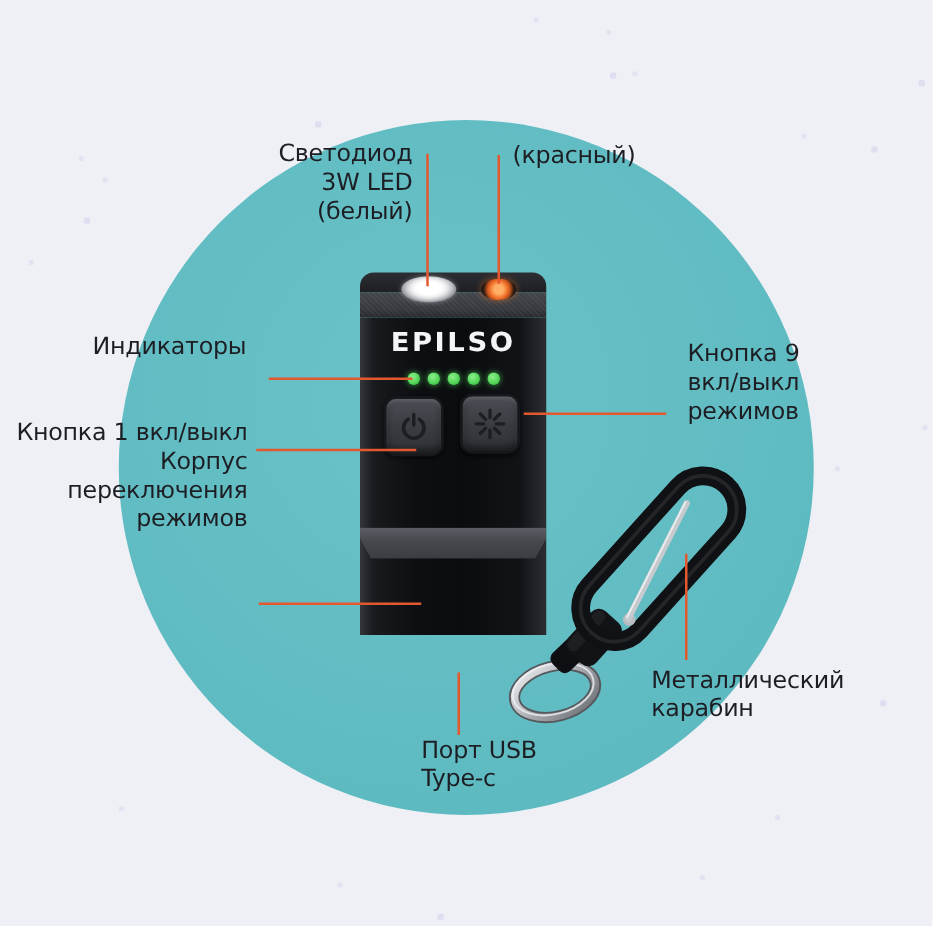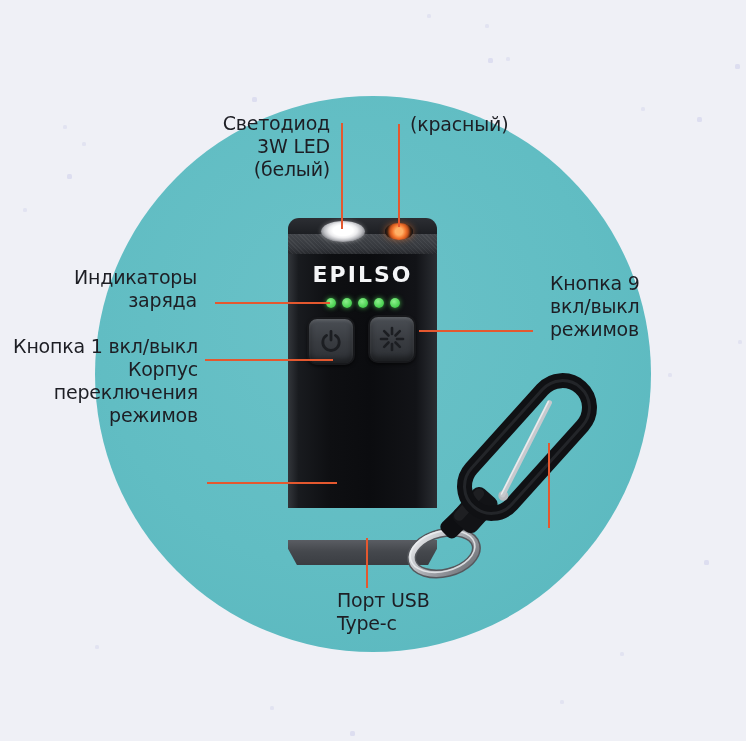--- a/index.html
+++ b/index.html
@@ -9,21 +9,21 @@
   html,body{margin:0;padding:0;}
   body{background:#fff;}
   .stage{position:relative;width:746px;height:741px;background:var(--background);
          overflow:hidden;font-family:"DejaVu Sans","Liberation Sans",sans-serif;color:var(--text);}
   .sparkle{position:absolute;width:5px;height:5px;background:#d9dbee;border-radius:1.5px;opacity:.85;}
   .sparkle.small{width:4px;height:4px;opacity:.6;}
   .backdrop-circle{position:absolute;left:95px;top:96px;width:556px;height:556px;border-radius:50%;
          background:radial-gradient(circle at 45% 40%, #6ac2c8 0%, var(--circle) 55%, #58b6bd 100%);}
 
   
-  .device{position:absolute;left:288px;top:218px;width:149px;height:347px;}
+  .device{position:absolute;left:288px;top:218px;width:149px;height:229px;}
   .top-cap{position:absolute;left:0;top:0;width:149px;height:16px;border-radius:11px 11px 0 0;
            background:linear-gradient(180deg,#2c2e33,#1d1f23);}
   .bevel{position:absolute;left:0;top:16px;width:149px;height:20px;
          background:linear-gradient(180deg,#43464b,#35383d 70%,#27292d);}
   .bevel:after{content:"";position:absolute;inset:0;
          background:repeating-linear-gradient(45deg,rgba(255,255,255,.05) 0 1px,transparent 1px 3px);}
   .led-lens{position:absolute;left:33px;top:3px;width:44px;height:21px;border-radius:50%;
          background:radial-gradient(ellipse at 50% 45%, #ffffff 0 32%, #ececee 46%, #bfc0c4 60%, #7b7d82 74%, #35363a 88%, #1b1c1f 100%);
          box-shadow:0 0 4px rgba(255,255,255,.35);}
   .laser-aperture{position:absolute;left:97px;top:5px;width:28px;height:17px;border-radius:50%;
@@ -172,38 +172,39 @@
     <span>3W LED</span>
     <span>(белый)</span>
   </div>
 
   <div class="label" style="left:410px;top:113px;">
     <span>(красный)</span>
   </div>
 
   <div class="label align-r" style="right:549px;top:266px;">
     <span>Индикаторы</span>
-    <span>заряда</span>
   </div>
 
   <div class="label align-r" style="right:548px;top:335px;">
     <span>Кнопка 1 вкл/выкл</span>
     <span>Корпус</span>
     <span>переключения</span>
     <span>режимов</span>
   </div>
 
   <div class="label" style="left:550px;top:272px;">
     <span>Кнопка 9</span>
     <span>вкл/выкл</span>
     <span>режимов</span>
   </div>
 
 
   <div class="label" style="left:521px;top:533px;">
+    <span>Металлический</span>
+    <span>карабин</span>
   </div>
 
   <div class="label" style="left:337px;top:589px;">
     <span>Порт USB</span>
     <span>Type-c</span>
   </div>
 
 </div>
 
 </body></html>

